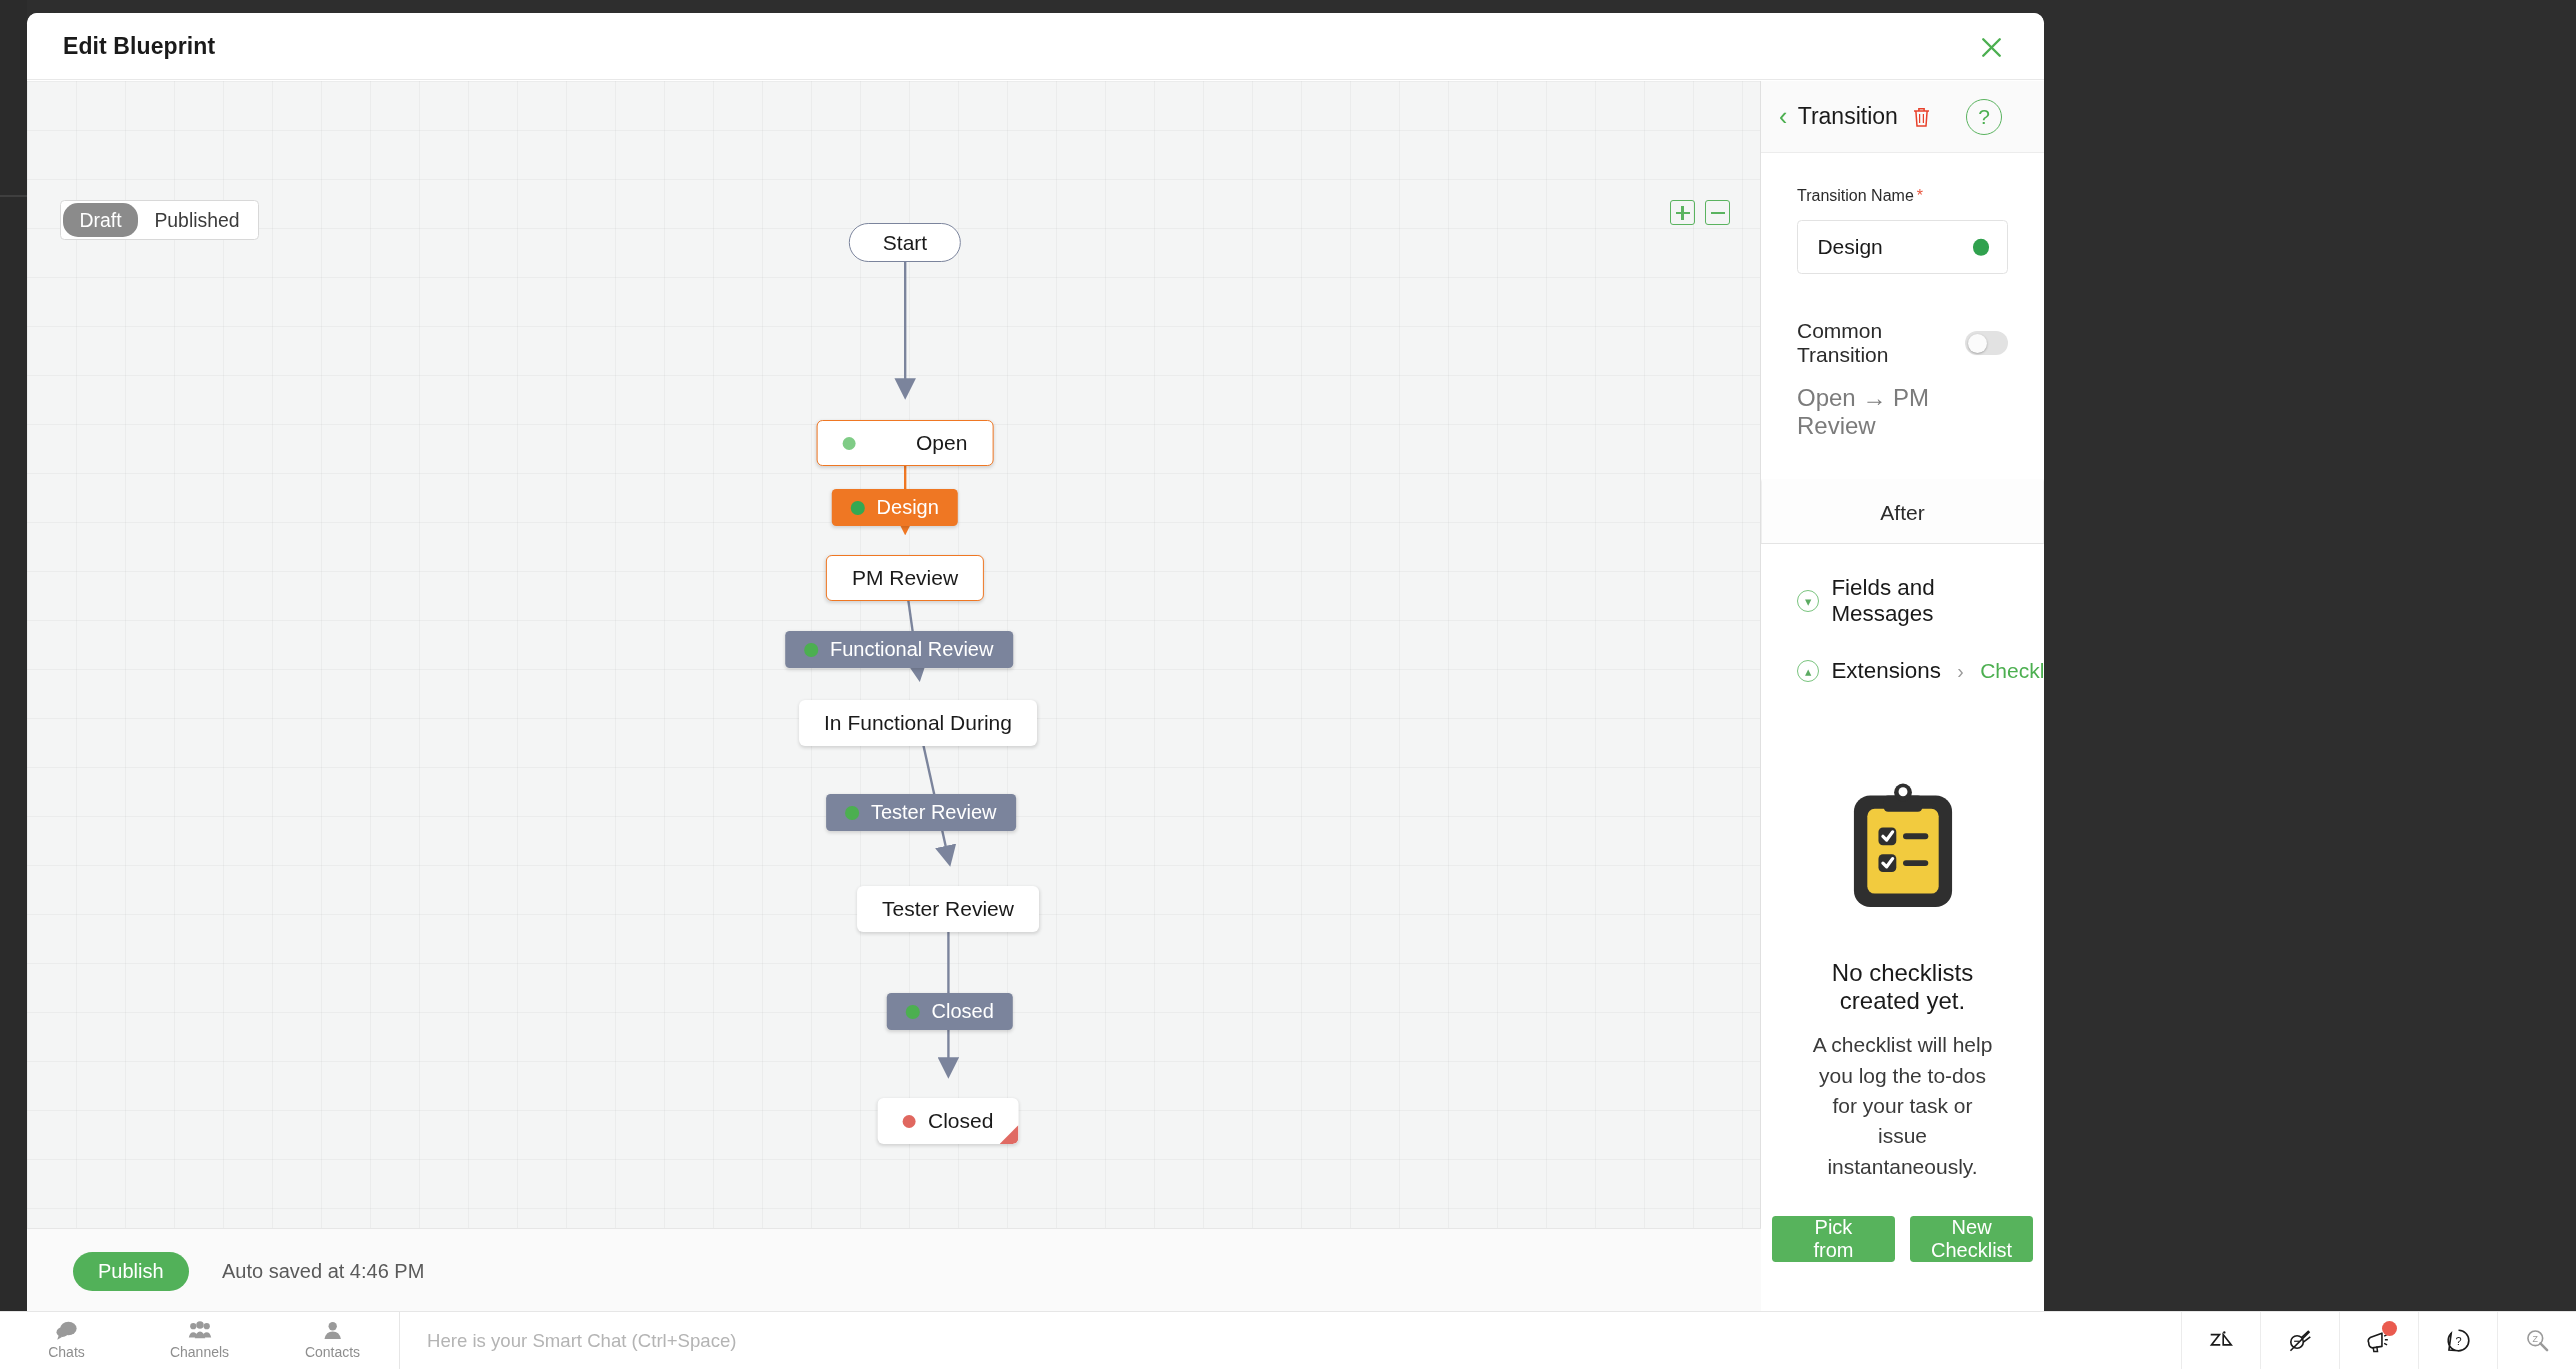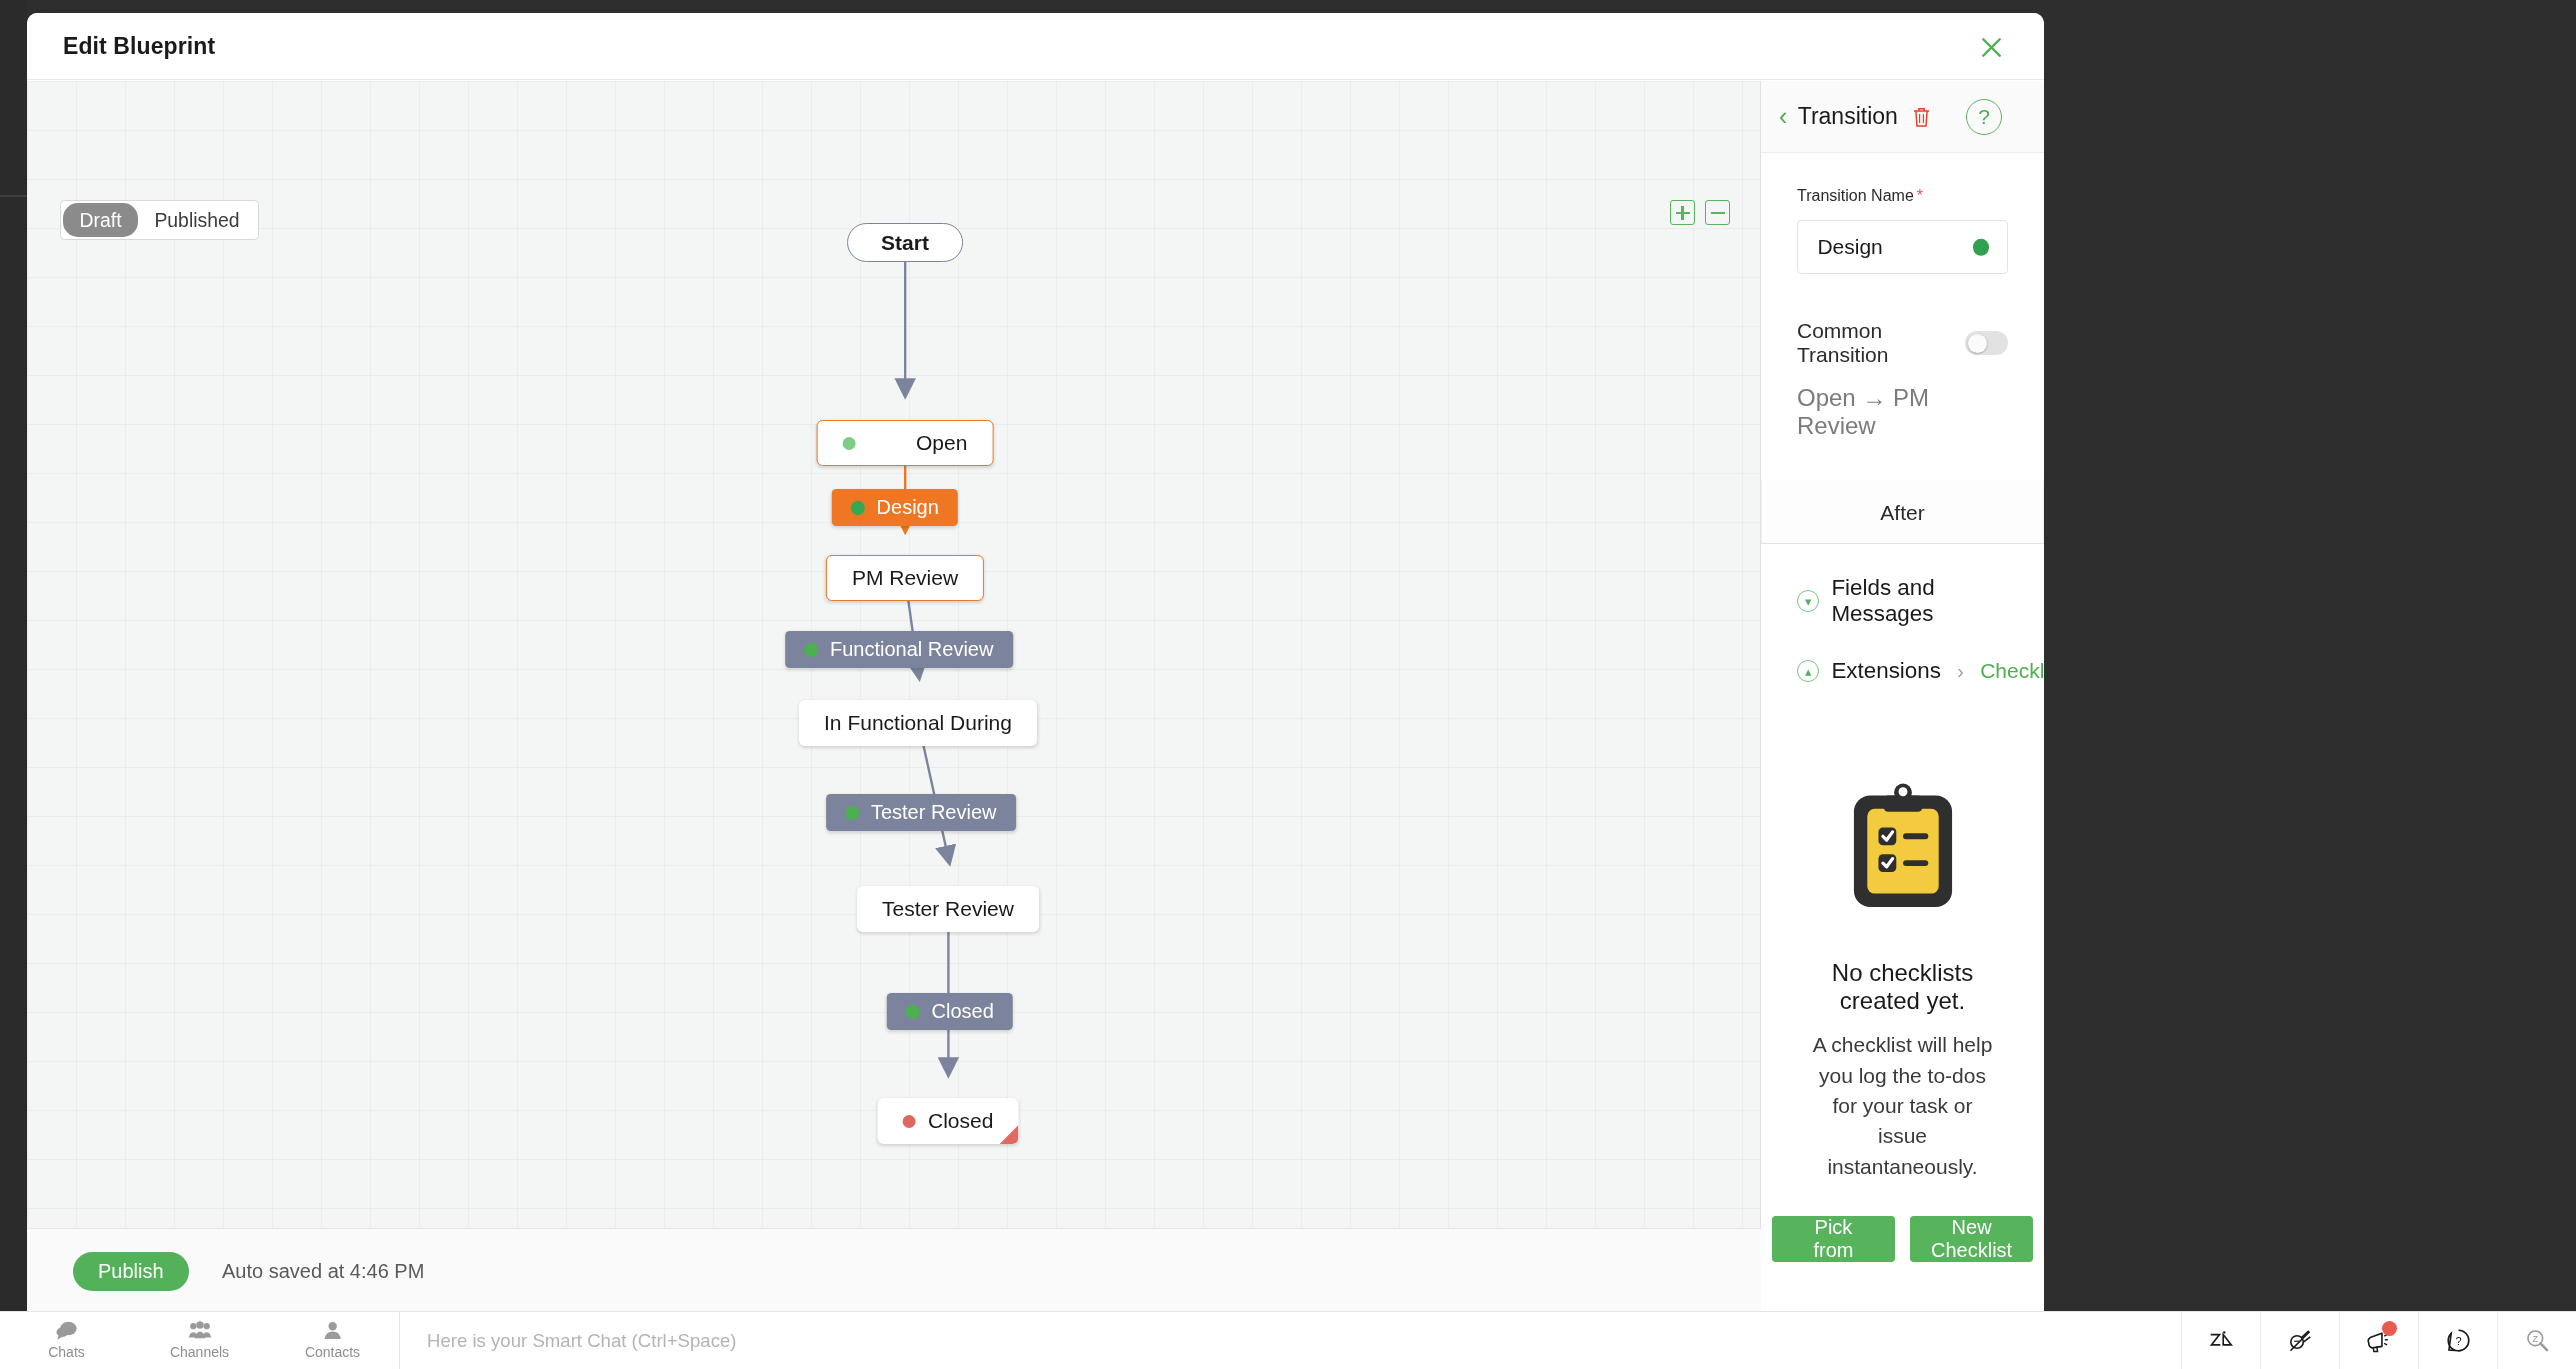--- a/index.html
+++ b/index.html
@@ -93,21 +93,21 @@
     white-space:nowrap; font-size: 21px;
     transform: translateX(-50%);
     box-shadow: 0 1.5px 3.7px rgba(0,0,0,.14);
   }
   .node .dot {
     width: 13.4px; height:13.4px; border-radius:50%; margin-right: 12px;
     flex: 0 0 auto;
   }
   .node.start {
     background:#fff; border:1.5px solid #7b849c; border-radius: 19.4px;
-    color:#1a1a1a; height: 39px; padding: 14px 33px; box-shadow:none;font-weight:bold;
+    color:#1a1a1a; height: 39px; padding: 14px 33px; box-shadow:none;
   }
   .node.state-white {
     background:#fff; border-radius: 6px; color:#1a1a1a;
     height: 46px; padding: 0 25px;
   }
   .node.state-white.hl { border: 1.5px solid #ef7723; gap: 48px; }
   .node.trans-grey {
     background:#7b849c; color:#fff; border-radius: 4.5px;
     height: 37px; padding: 0 19.4px; font-size: 20px;
   }

